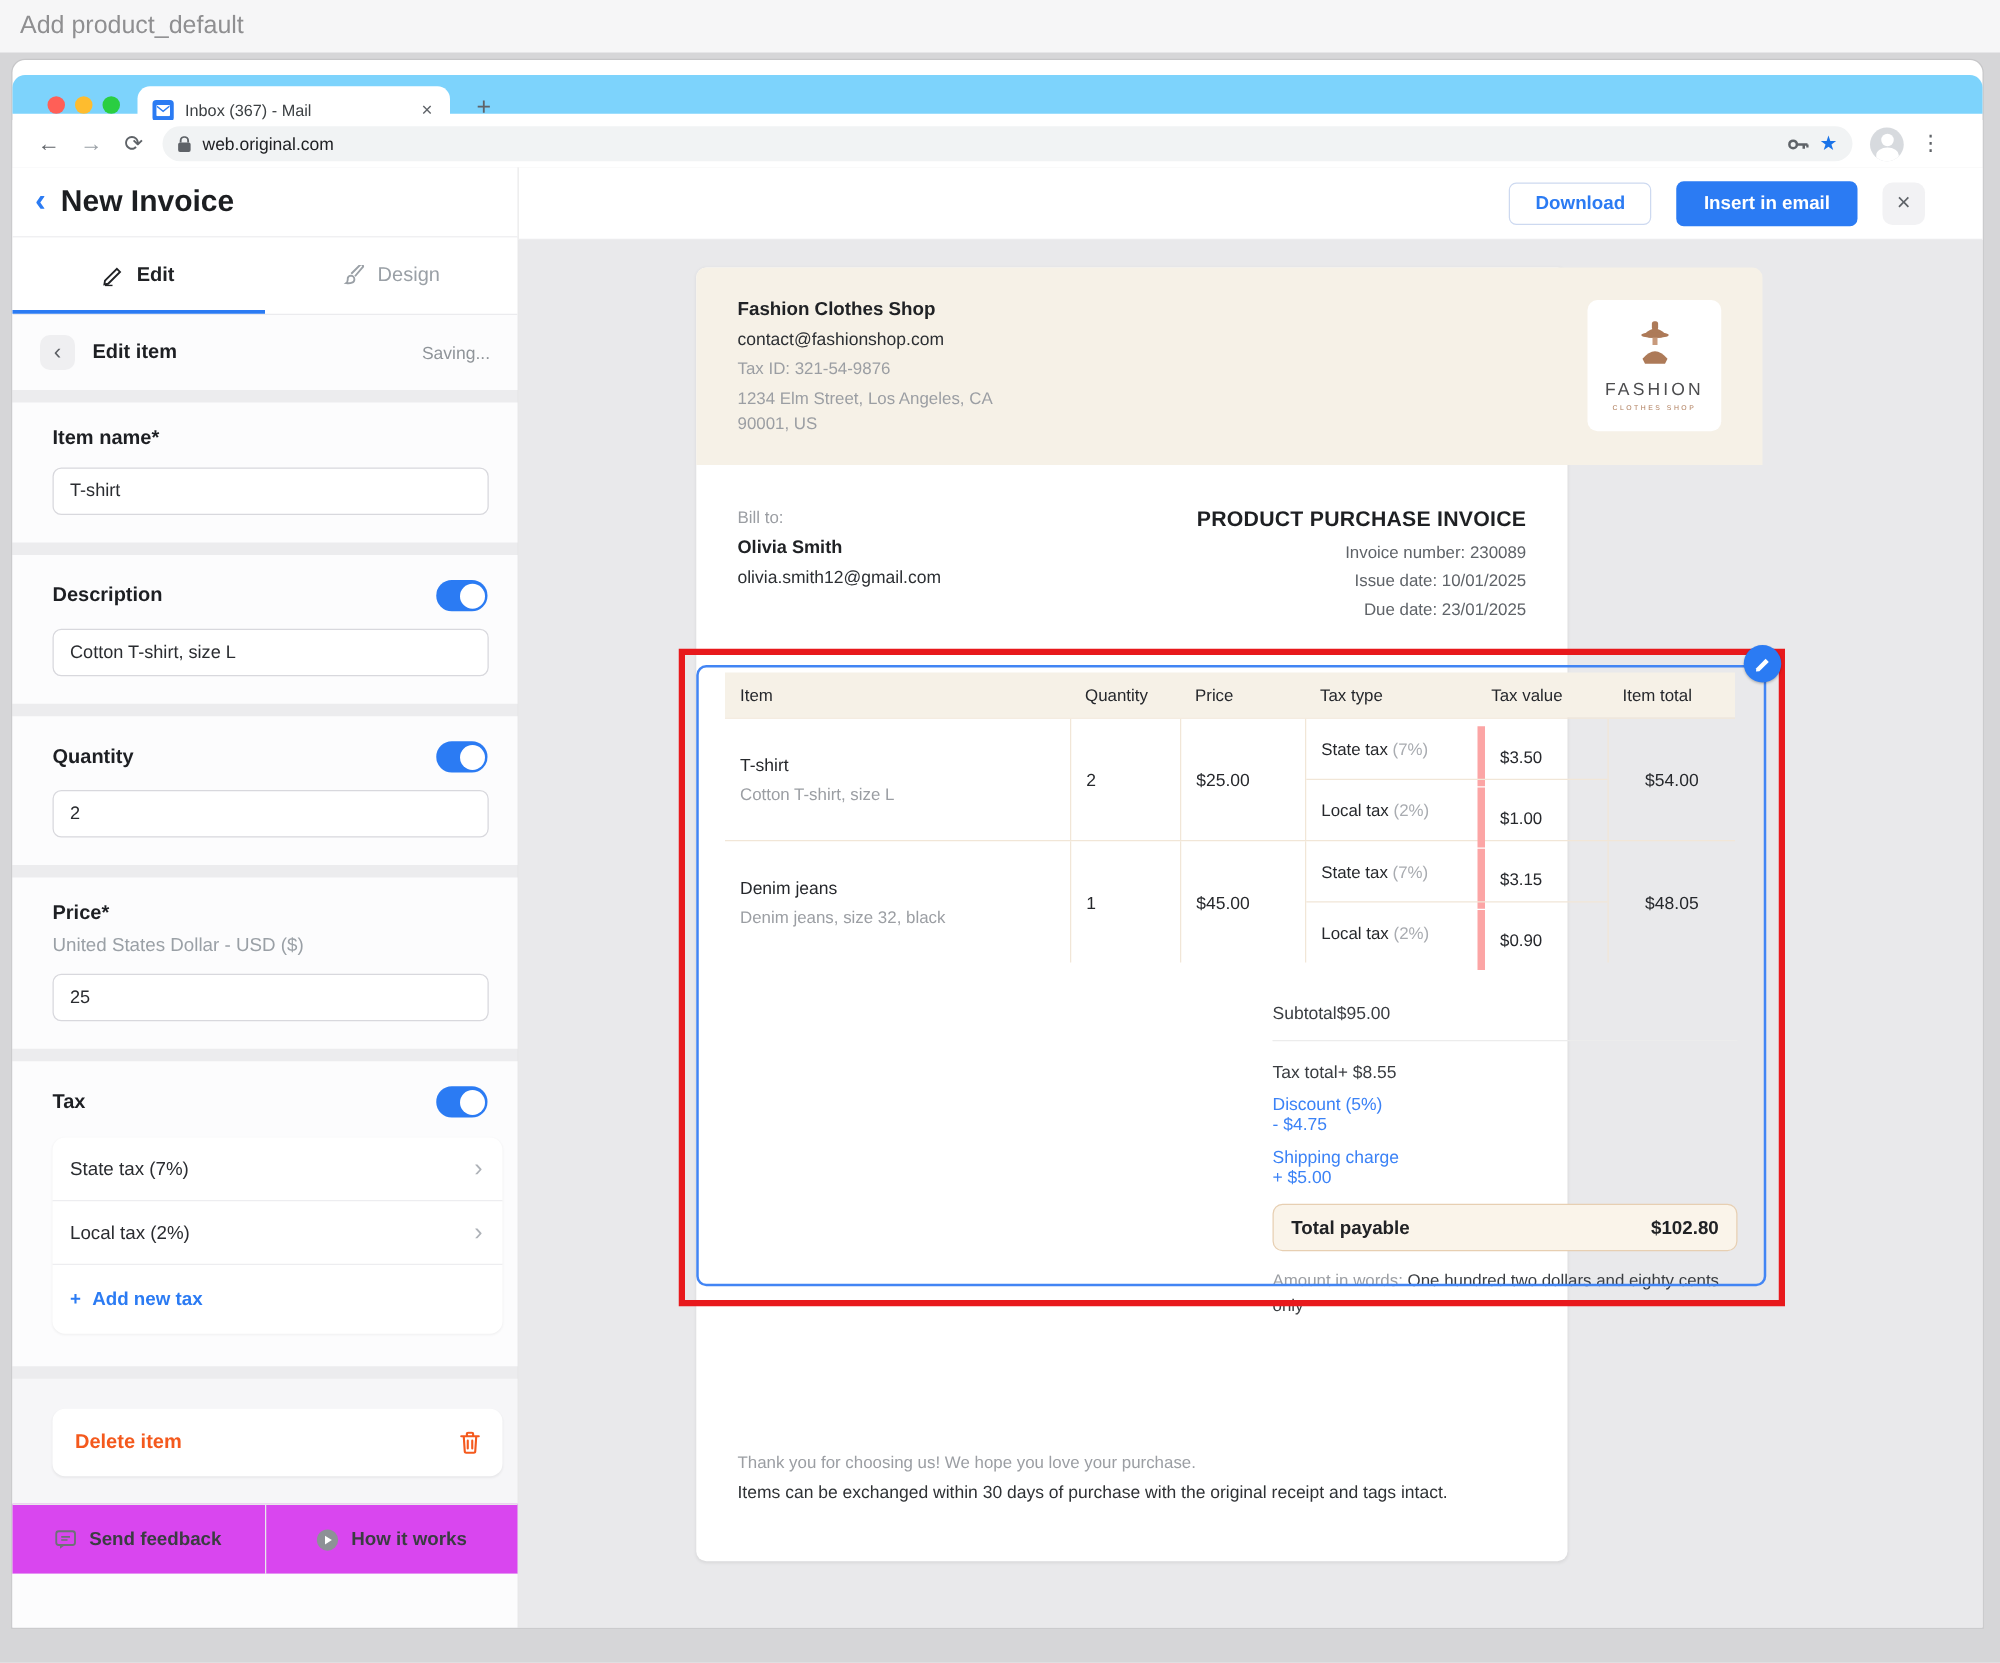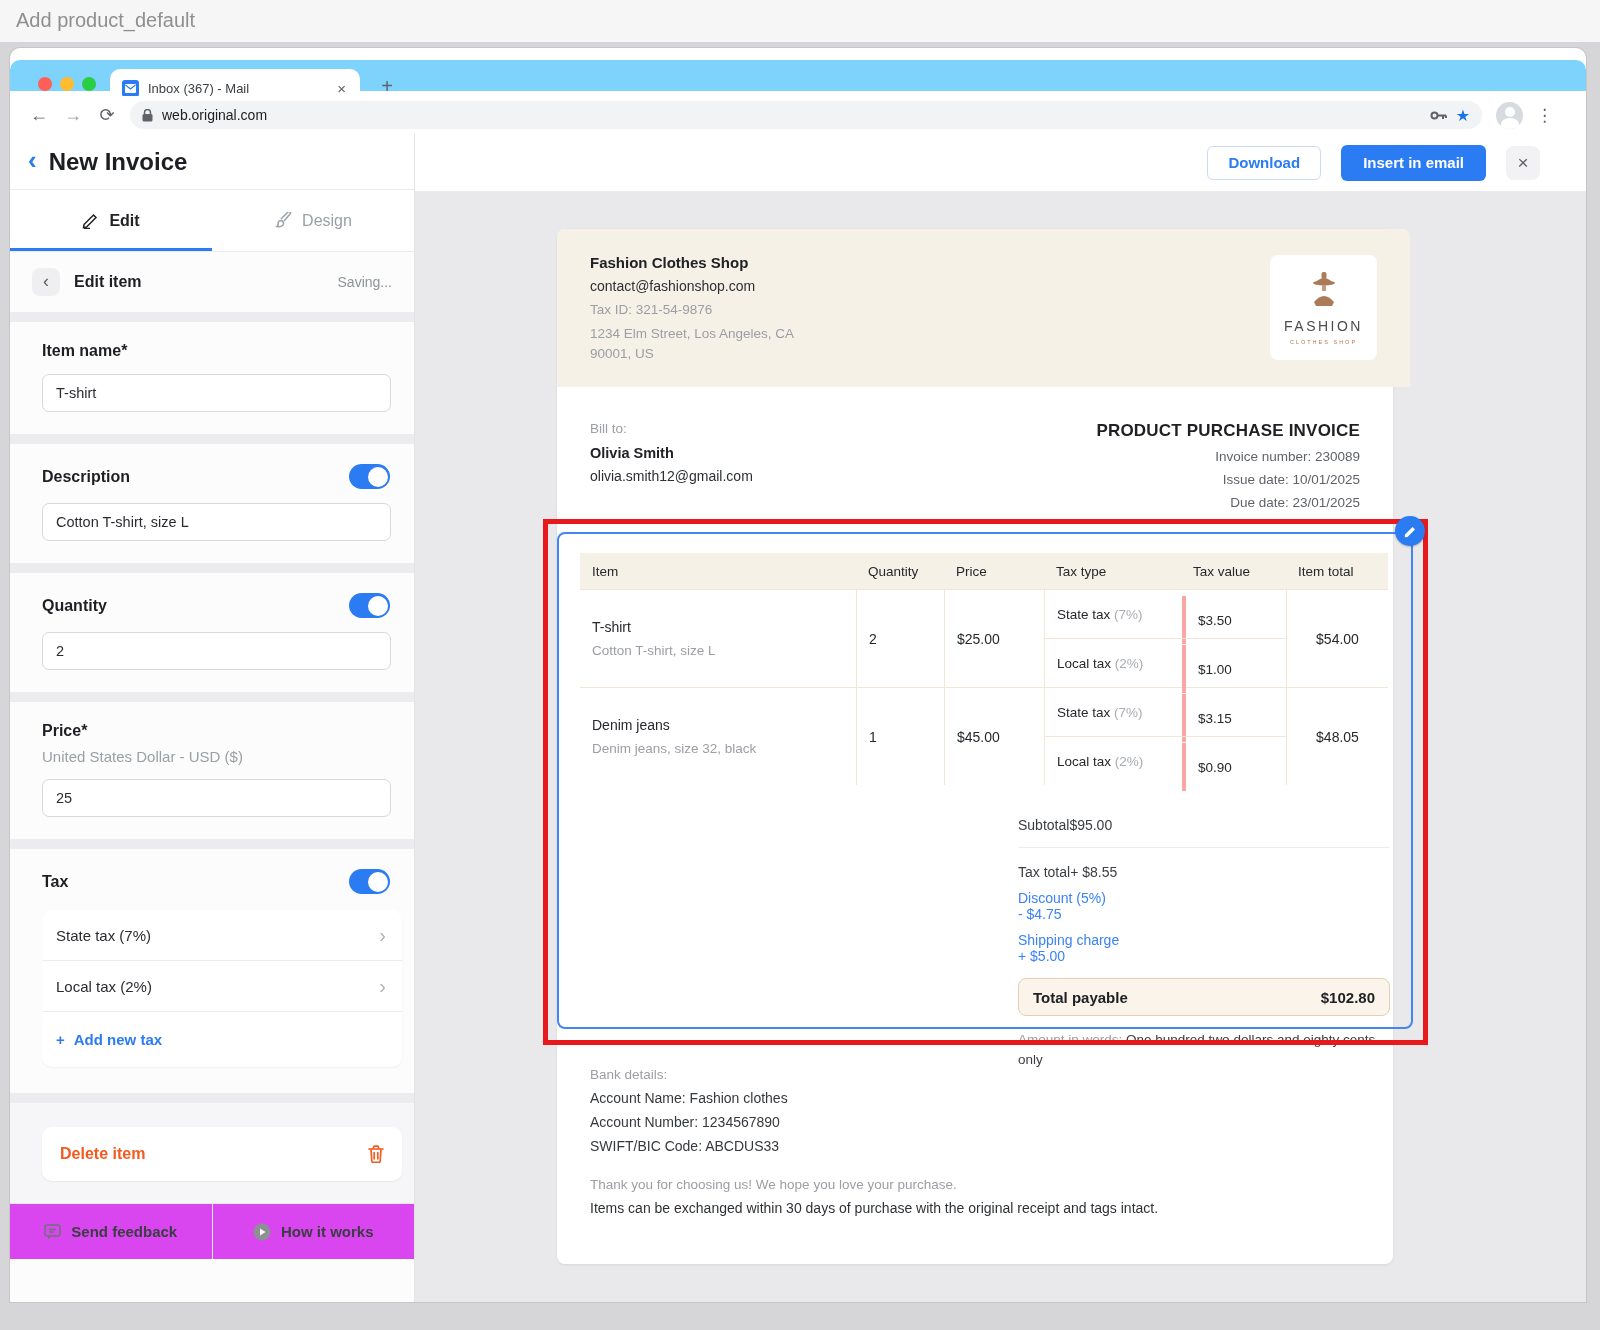--- a/index.html
+++ b/index.html
@@ -82,21 +82,21 @@
   .main-toolbar { position:absolute; left:0; top:0; right:0; height:58px; background:#fff; border-bottom:1px solid #ececee;
                   display:flex; align-items:center; justify-content:flex-end; padding-right:46px; gap:20px; }
   .btn-outline { height:34px; padding:0 20px; border:1px solid #cdd9f0; border-radius:6px; background:#fff;
                  color:#2b7bf3; font-size:15px; font-weight:bold; font-family:inherit; }
   .btn-primary { height:36px; padding:0 22px; border:none; border-radius:6px; background:#2b7bf3;
                  color:#fff; font-size:15px; font-weight:bold; font-family:inherit; }
   .btn-close { width:34px; height:34px; border-radius:8px; background:#f2f2f4; color:#5f6368; font-size:19px;
                border:none; font-family:inherit; line-height:1; }
 
   
-  .invoice { position:absolute; left:142px; top:95px; width:836px; height:1035px; background:#fff; border-radius:8px;
+  .invoice { position:absolute; left:142px; top:80px; width:697px; height:1035px; background:#fff; border-radius:8px;
              box-shadow:0 1px 3px rgba(0,0,0,.08); }
   .inv-head { position:absolute; left:0; top:0; width:853px; height:158px; background:#f6f1e7; border-radius:8px 8px 0 0; }
   .shop { position:absolute; left:33px; top:25px; }
   .shop-name { font-size:15px; font-weight:bold; color:#202225; }
   .shop-email { font-size:14px; color:#2c2f33; margin-top:7px; }
   .shop-gray { font-size:13.5px; color:#9b9ea3; margin-top:7px; line-height:18px; }
   .logo { position:absolute; right:33px; top:26px; width:107px; height:105px; background:#fff; border-radius:8px;
           display:flex; flex-direction:column; align-items:center; justify-content:center; gap:2px; }
   .logo-name { font-size:14px; letter-spacing:2.5px; color:#4c4c4e; margin-top:4px; }
   .logo-sub { font-size:5.5px; letter-spacing:2px; color:#ad7a58; margin-top:3px; }
@@ -115,21 +115,21 @@
   .tbl-head > div { padding-left:12px; }
   .tbl-row { display:grid; grid-template-columns:276px 88px 100px 242px 102px; height:98px; border-top:1px solid #f1e6d7; }
   .cell { border-left:1px solid #f1e6d7; display:flex; flex-direction:column; justify-content:center; padding-left:12px; font-size:14px; }
   .cell.first { border-left:none; }
   .item-name { font-size:14px; color:#26282c; }
   .item-desc { font-size:13.5px; color:#9b9ea3; margin-top:8px; }
   .tax-cell { border-left:1px solid #f1e6d7; display:flex; flex-direction:column; padding-left:0; }
   .tax-sub { flex:1; display:grid; grid-template-columns:137px 105px; align-items:center; }
   .tax-sub + .tax-sub { border-top:1px solid #f1e6d7; }
   .tax-sub > div { padding-left:12px; }
-  .tax-sub .tval { border-left:4px solid #fca5a5; height:100%; display:flex; align-items:center;margin-top:12px; }
+  .tax-sub .tval { border-left:6px solid #fca5a5; height:100%; display:flex; align-items:center;margin-top:12px; }
   .pct { color:#a9acb1; }
   .total-cell { border-left:1px solid #f1e6d7; display:flex; align-items:center; justify-content:center; font-size:14px; }
 
   .totals { position:absolute; left:461px; top:588px; width:372px; font-size:14px; color:#3a3d41; }
   .trow { display:flex; }
   .tdivider { border-bottom:1px solid #ececec; margin:14px 0 16px; }
   .trow + .trow { margin-top:10px; }
   .muted { color:#3b82f6;flex-direction:column; }
   .total-box { margin-top:14px; background:#faf4ea; border:1px solid #e7cfb2; border-radius:8px; height:38px;
                display:flex; align-items:center; justify-content:space-between; padding:0 14px; font-size:15px; font-weight:bold; color:#202225; }
@@ -432,26 +432,20 @@
           <div class="total-box">
             <span>Total payable</span>
             <span>$102.80</span>
           </div>
           <div class="words">
             <span class="wl">Amount in words:</span>
             <span class="wv">One hundred two dollars and eighty cents only</span>
           </div>
         </div>
 
-        <div class="bank">
-          <div class="bank-lbl">Bank details:</div>
-          <div class="bank-line">Account Name: Fashion clothes</div>
-          <div class="bank-line">Account Number: 1234567890</div>
-          <div class="bank-line">SWIFT/BIC Code: ABCDUS33</div>
-        </div>
 
         <div class="notes">
           <div class="note-gray">Thank you for choosing us! We hope you love your purchase.</div>
           <div class="note-dark">Items can be exchanged within 30 days of purchase with the original receipt and tags intact.</div>
         </div>
       </div>
     </div>
   </div>
 </div>
 

